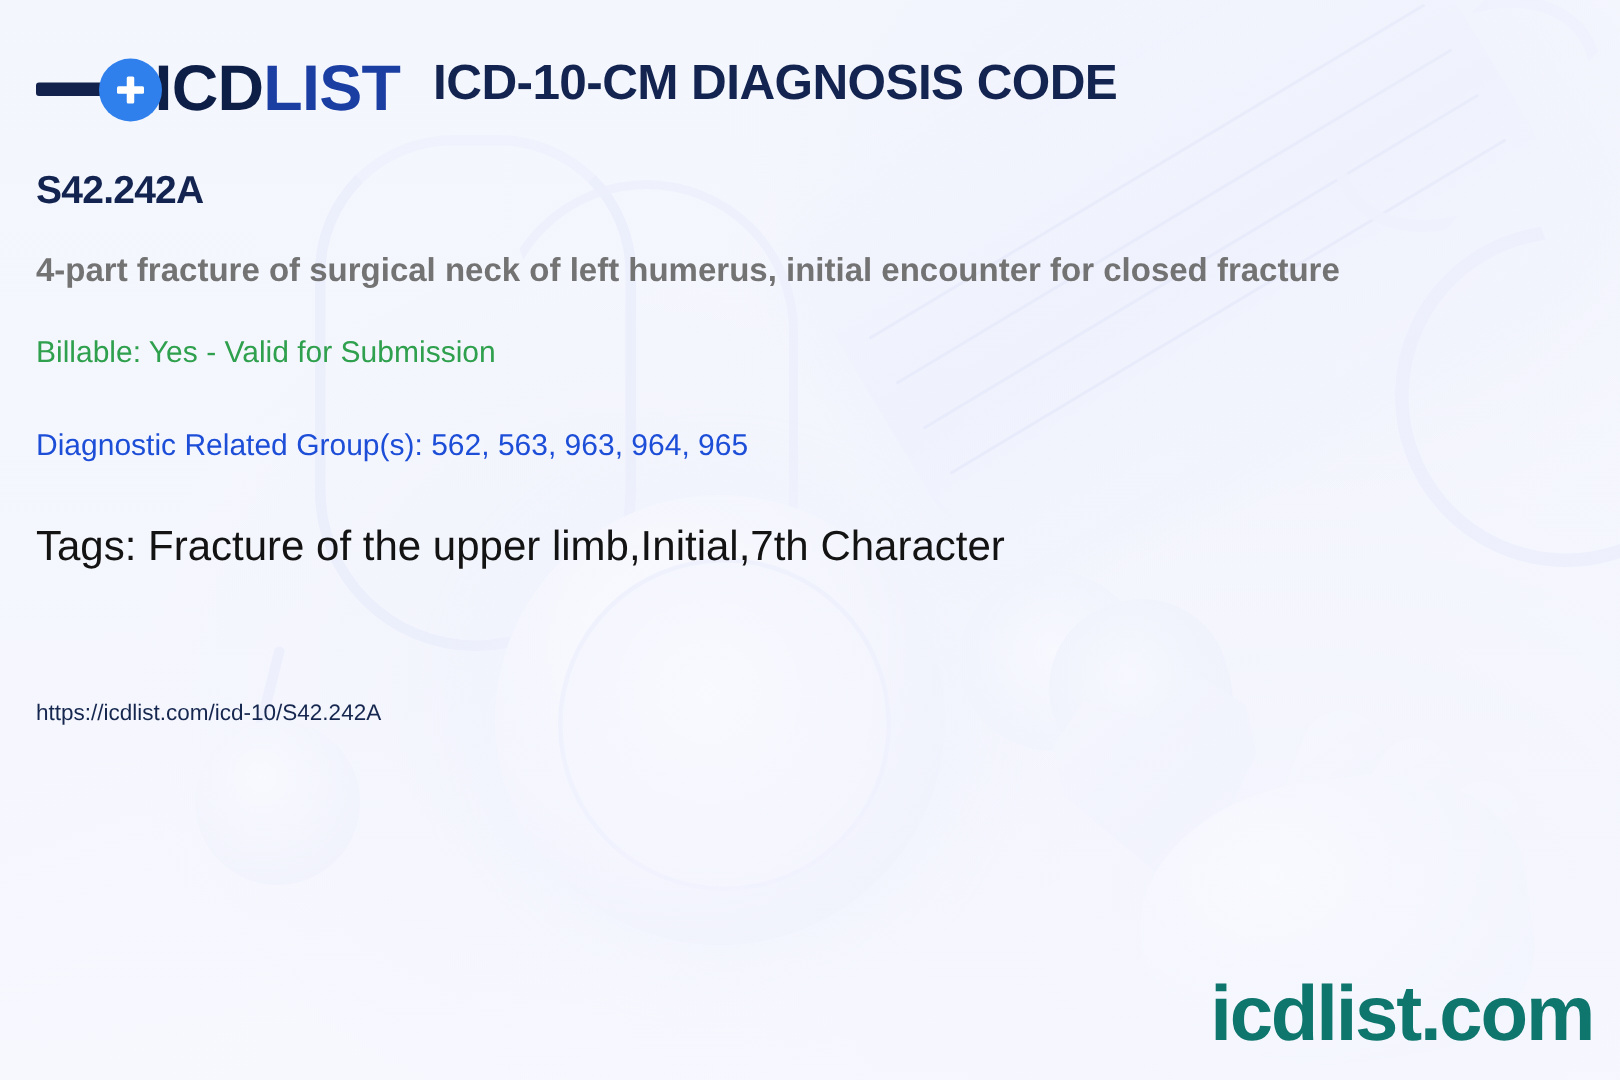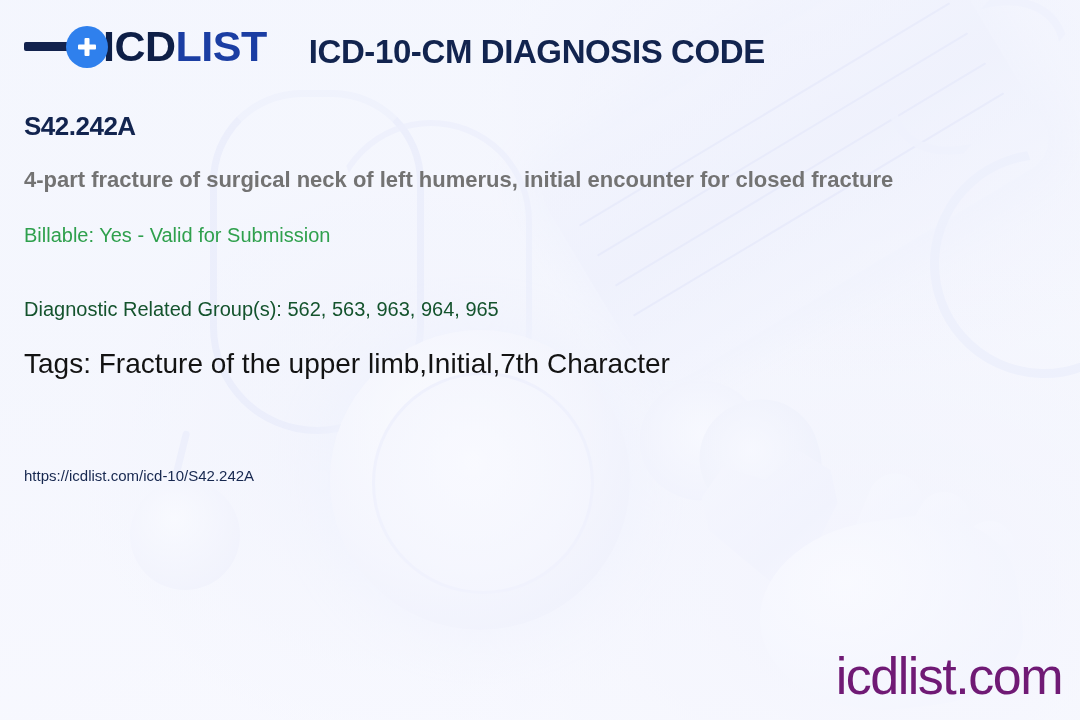--- a/index.html
+++ b/index.html
@@ -153,25 +153,25 @@
   }
 
   
   #content {
     position: absolute;
     inset: 0;
   }
 
   #header {
     position: absolute;
-    top: 25px;
+    top: 38px;
     left: 24px;
     display: flex;
-    align-items: flex-end;
-    gap: 36px;
+    align-items: flex-start;
+    gap: 16px;
   }
   #logo {
     display: flex;
     align-items: center;
   }
   #logo-dash {
     width: 48px;
     height: 9px;
     background: #12224d;
     border-radius: 2px;
@@ -242,44 +242,43 @@
     top: 224px;
     left: 24px;
     font-size: 20px;
     color: #2fa04d;
   }
   #drg {
     position: absolute;
     top: 286px;
     left: 24px;
     font-size: 20px;
-    color: #14532d;
-    margin-top: 12px;
+    color: #1d4ed8;
   }
   #tags {
     position: absolute;
     top: 348px;
     left: 24px;
     font-size: 28px;
     color: #131313;
   }
   #url {
     position: absolute;
     top: 467px;
     left: 24px;
     font-size: 15px;
     color: #16274f;
   }
   #watermark {
     position: absolute;
     right: 18px;
     bottom: 18px;
     font-size: 52px;
-    font-weight: normal;
-    color: #701a75;
+    font-weight: bold;
+    color: #0f766e;
     letter-spacing: -1.5px;
     line-height: 1;
   }
 </style>
 </head>
 <body>
 
 <div id="card">
 
   <div id="bg">

